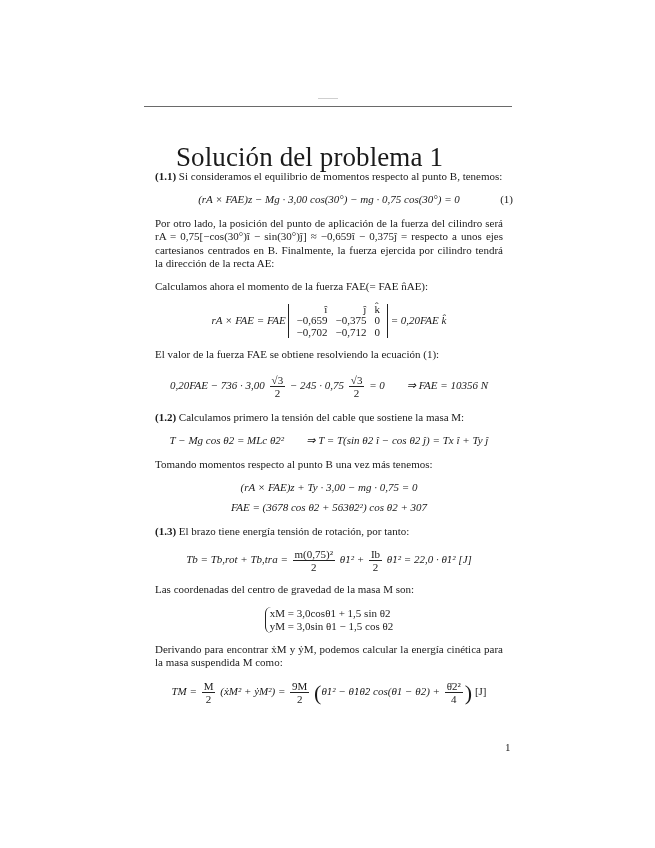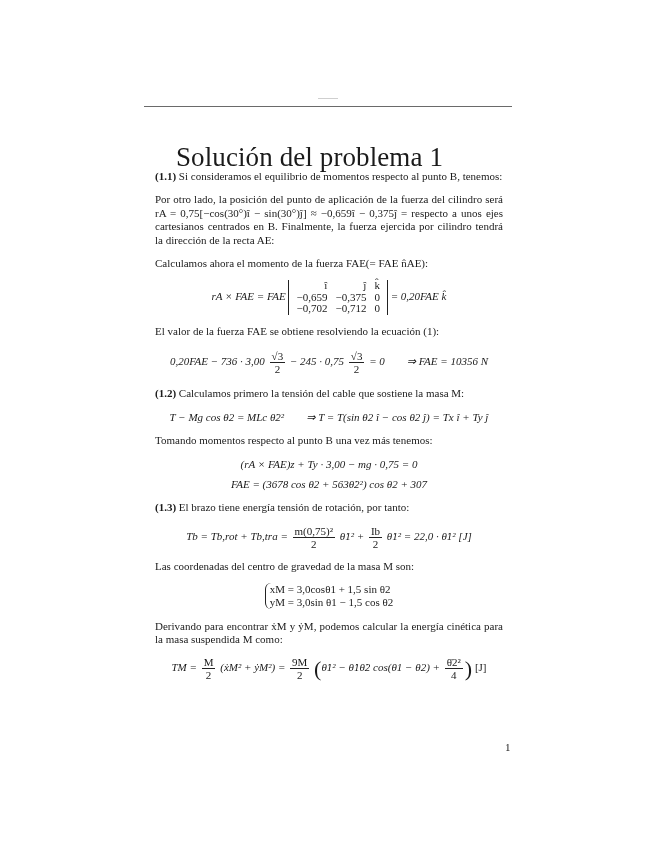--- a/index.html
+++ b/index.html
@@ -33,20 +33,24 @@
 
 <div class="page">
   <div class="header-mark"></div>
   <div class="header-rule"></div>
 
   <h1 class="title">Solución del problema 1</h1>
 
   <div class="content">
 
     <p><b class="sec">(1.1)</b><span> Si consideramos el equilibrio de momentos respecto al punto B, tenemos:</span></p>
+    <div class="eq" style="margin-top:8px;margin-bottom:8px;">
+      <i>(rA × FAE)z − Mg · 3,00 cos(30°) − mg · 0,75 cos(30°) = 0</i>
+      <span class="num">(1)</span>
+    </div>
     <p>Por otro lado, la posición del punto de aplicación de la fuerza del cilindro será rA = 0,75[−cos(30°)î − sin(30°)ĵ] ≈ −0,659î − 0,375ĵ = respecto a unos ejes cartesianos centrados en B. Finalmente, la fuerza ejercida por cilindro tendrá la dirección de la recta AE:</p>
     <p>Calculamos ahora el momento de la fuerza FAE(= FAE n̂AE):</p>
     <div class="eq" style="margin:5px 0;">
       <i>rA × FAE = FAE</i>
       <span class="det">
         <table>
           <tbody>
               <tr>
                 <td>î</td>
                 <td>ĵ</td>

